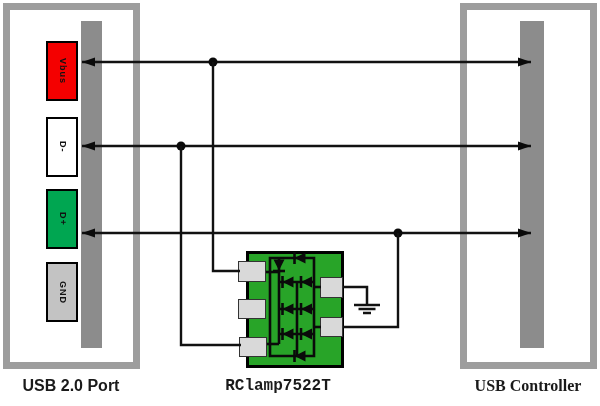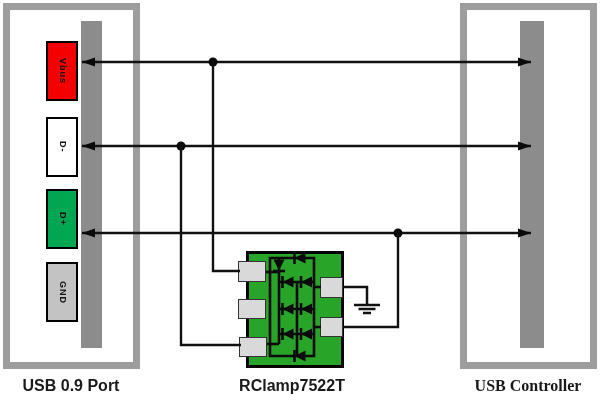--- a/index.html
+++ b/index.html
@@ -36,21 +36,21 @@
   #ic-pin-l1{left:238px;top:261px;width:28px;height:21px;}
   #ic-pin-l2{left:238px;top:299px;width:28px;height:20px;}
   #ic-pin-l3{left:239px;top:337px;width:28px;height:20px;}
   #ic-pin-r1{left:320px;top:277px;width:23px;height:21px;}
   #ic-pin-r2{left:320px;top:317px;width:23px;height:20px;}
   .caption{
     position:absolute;top:375px;height:22px;display:flex;align-items:center;
     justify-content:center;font-weight:bold;font-size:16px;color:#1a1a1a;white-space:nowrap;
   }
   #usb-port-label{left:0px;width:142px;}
-  #clamp-ic-label{left:222px;width:140px;}
+  #clamp-ic-label{left:208px;width:140px;font-family:Liberation Mono, monospace;}
   #usb-controller-label{left:458px;width:140px;font-family:Liberation Serif, serif;}
   #wiring{position:absolute;left:0;top:0;pointer-events:none;}
   #wiring .trace{stroke:#111;stroke-width:2.4;fill:none;}
   #wiring .ictrace{stroke:#0a0a0a;stroke-width:2.6;fill:none;}
   #wiring .gnd{stroke:#111;stroke-width:2.5;fill:none;}
   #wiring .solid{fill:#0a0a0a;stroke:none;}
   #wiring .dbar{stroke:#0a0a0a;stroke-width:2.6;}
 </style>
 </head>
 <body>
@@ -76,21 +76,21 @@
   <div class="port-box" id="usb-controller-box"></div>
   <div class="connector-bar" id="controller-bar"></div>
 
   <div id="ic-body" style="background: rgb(40, 164, 40);"></div>
   <div class="ic-pin" id="ic-pin-l1" style="background: rgb(217, 217, 217);"></div>
   <div class="ic-pin" id="ic-pin-l2" style="background: rgb(217, 217, 217);"></div>
   <div class="ic-pin" id="ic-pin-l3" style="background: rgb(217, 217, 217);"></div>
   <div class="ic-pin" id="ic-pin-r1" style="background: rgb(217, 217, 217);"></div>
   <div class="ic-pin" id="ic-pin-r2" style="background: rgb(217, 217, 217);"></div>
 
-  <div class="caption" id="usb-port-label">USB 0.9 Port</div>
+  <div class="caption" id="usb-port-label">USB 2.0 Port</div>
   <div class="caption" id="clamp-ic-label">RClamp7522T</div>
   <div class="caption" id="usb-controller-label">USB Controller</div>
 
   <svg id="wiring" width="600" height="406" viewBox="0 0 600 406">
 
     <g>
       <path class="trace" d="M82,62 H531"></path>
       <polygon class="solid" points="82,62 95,57.5 95,66.5"></polygon>
       <polygon class="solid" points="531,62 518,57.5 518,66.5"></polygon>
       <circle class="solid" cx="213" cy="62" r="4.5"></circle>

